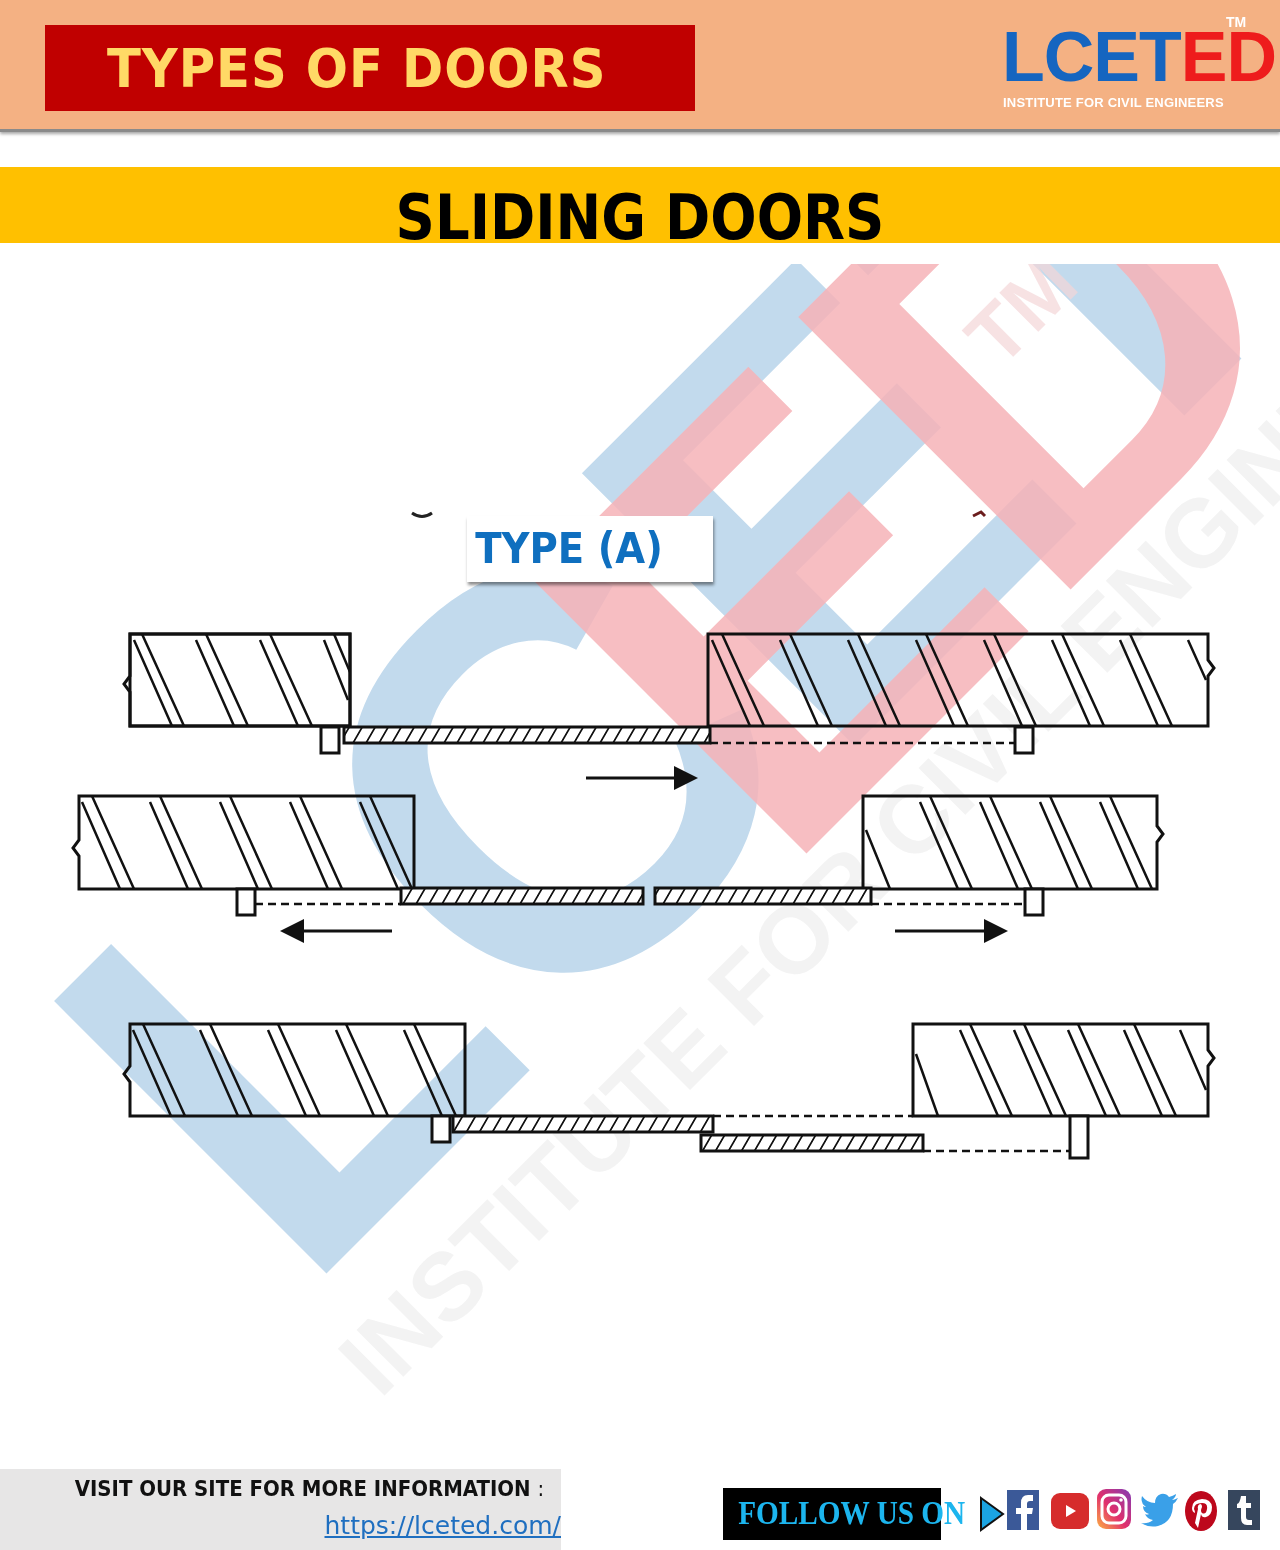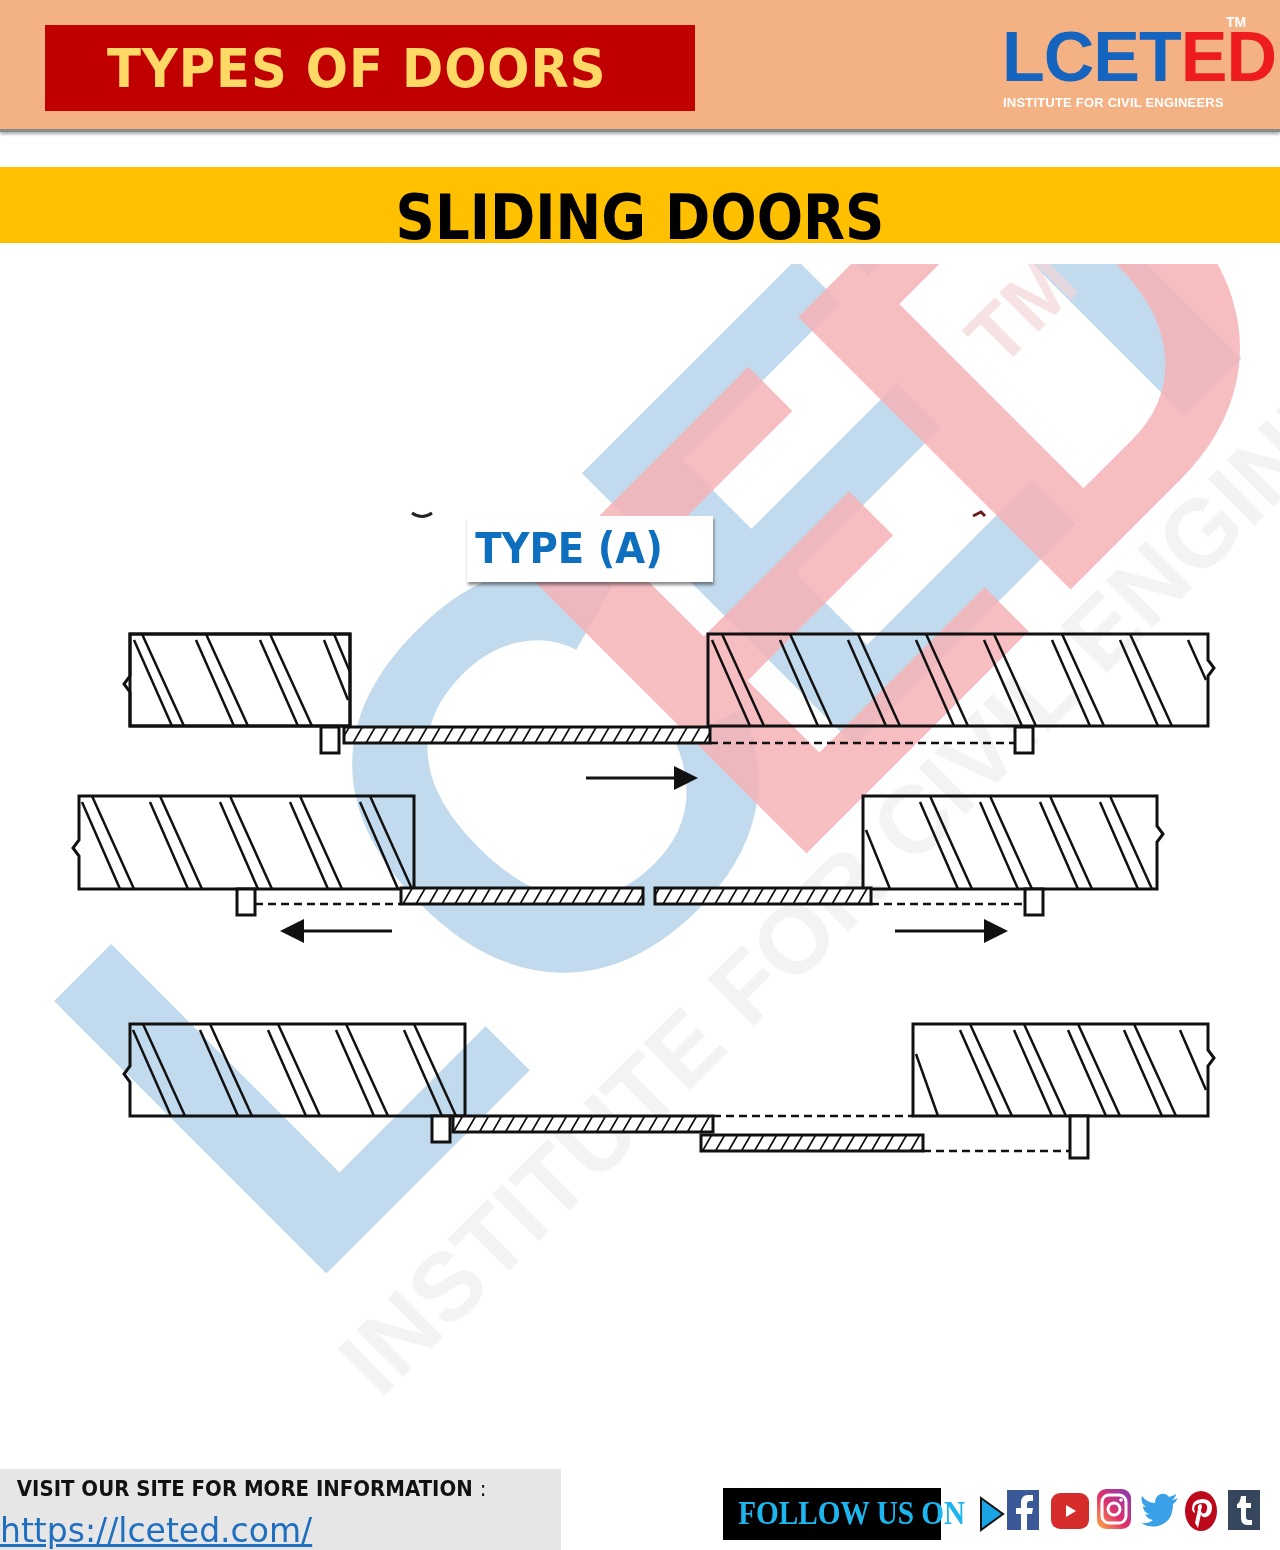--- a/index.html
+++ b/index.html
@@ -19,24 +19,24 @@
 
   .section-bar { position: absolute; left: 0; top: 167px; width: 1280px; height: 76px; background: #ffc000; }
   .section-title { position: absolute; left: 0; width: 100%; top: 14px; text-align: center; font-family: "DejaVu Sans", sans-serif; font-weight: bold; font-size: 62px; color: #000000; transform: scaleX(0.88); white-space: nowrap; }
 
   .diagram { position: absolute; left: 0; top: 264px; width: 1280px; height: 1180px; }
   .diagram svg { position: absolute; left: 0; top: 0; }
 
   .type-label { position: absolute; width: 246px; height: 66px; background: #ffffff; box-shadow: 1px 3px 3px rgba(0,0,0,0.45); text-align: left; font-family: "DejaVu Sans", sans-serif; font-weight: bold; font-size: 42px; line-height: 66px; white-space: nowrap; }
   .type-label span { display: inline-block; transform: scaleX(0.92); }
 
-  .footer-left { position: absolute; left: 0; top: 1469px; width: 561px; height: 81px; background: #e7e6e6; text-align: left; }
+  .footer-left { position: absolute; left: 0; top: 1469px; width: 561px; height: 81px; background: #e7e6e6; text-align: right; }
   .footer-visit { position: absolute; left: 0; width: 100%; top: 8px; font-family: "DejaVu Sans", sans-serif; font-weight: bold; font-size: 21px; color: #111111; white-space: nowrap; transform: scaleX(0.94); }
   .footer-visit .colon { font-weight: normal; }
-  .footer-link { position: absolute; left: 0; width: 100%; top: 42px; font-family: "DejaVu Sans", sans-serif; font-size: 33px; color: #1f6fc0; text-decoration: underline; white-space: nowrap; }
+  .footer-link { position: absolute; left: 0; width: 100%; top: 42px; font-family: "DejaVu Sans", sans-serif; font-size: 25px; color: #1f6fc0; text-decoration: underline; white-space: nowrap; }
 
   .follow-box { position: absolute; left: 723px; top: 1488px; width: 218px; height: 52px; background: #000000; }
   .follow-text { position: absolute; left: 0; width: 100%; top: 6px; text-align: center; font-family: "Liberation Serif", serif; font-weight: bold; font-size: 34px; color: #1cb5ee; white-space: nowrap; transform: scaleX(0.86); }
 
   .social { position: absolute; top: 1488px; height: 44px; }
   .social svg { display: block; }
 </style>
 </head>
 <body>
 

